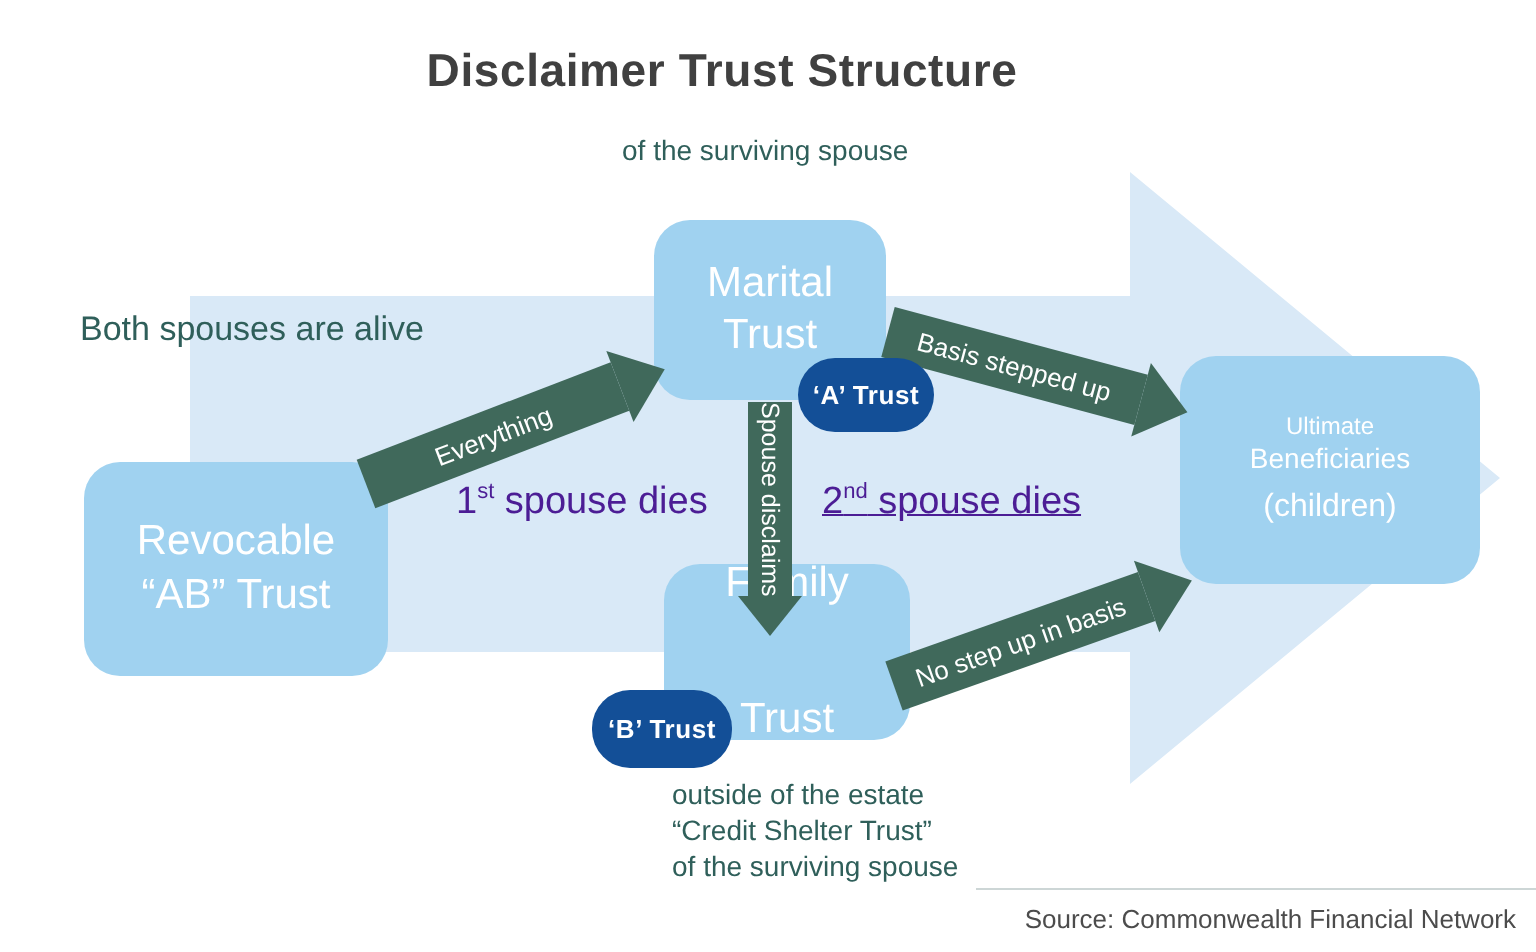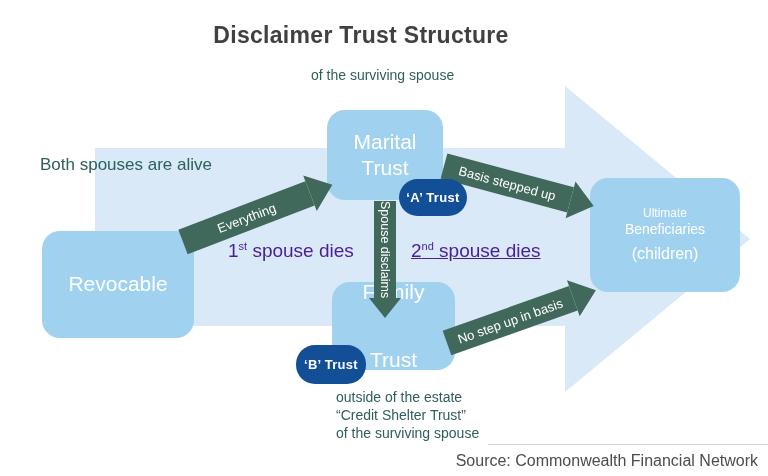--- a/index.html
+++ b/index.html
@@ -62,40 +62,41 @@
   #label-both-alive{left:15px;top:155px;font-size:17px;margin-left:25px;}
   #note-marital{left:311px;top:66px;}
   #note-family{left:336px;top:388px;}
   .dies{font-size:19px;position:absolute;color:#4c1d95;}
   .dies sup{font-size:11px;}
   #label-first-dies{left:228px;top:240px;}
   #label-second-dies{left:411px;top:240px;text-decoration:underline;}
   
   .source-rule{position:absolute;left:488px;top:444px;width:280px;height:1px;background:#cdd6d6;}
   .source{
-    position:absolute;right:10px;top:452px;font-size:16px;color:#4c4c4c;
+    position:absolute;right:10px;top:452px;font-size:13px;color:#4c4c4c;
   }
 </style>
 </head>
 <body>
 
 <div id="stage">
 
   <div class="big-arrow"></div>
 
   <div class="title">Disclaimer Trust Structure</div>
 
   <div class="teal" id="label-both-alive">Both spouses are alive</div>
 
   <div class="teal note" id="note-marital">
     <div>of the surviving spouse</div>
   </div>
 
   <div class="tbox" id="box-revocable">
     <div class="ln">Revocable</div>
+    <div class="ln">“AB” Trust</div>
   </div>
 
   <div class="tbox" id="box-marital">
     <div class="ln">Marital</div>
     <div class="ln">Trust</div>
   </div>
 
   <div class="tbox" id="box-family">
     <div class="ln">Family</div>
     <div class="ln">Trust</div>

